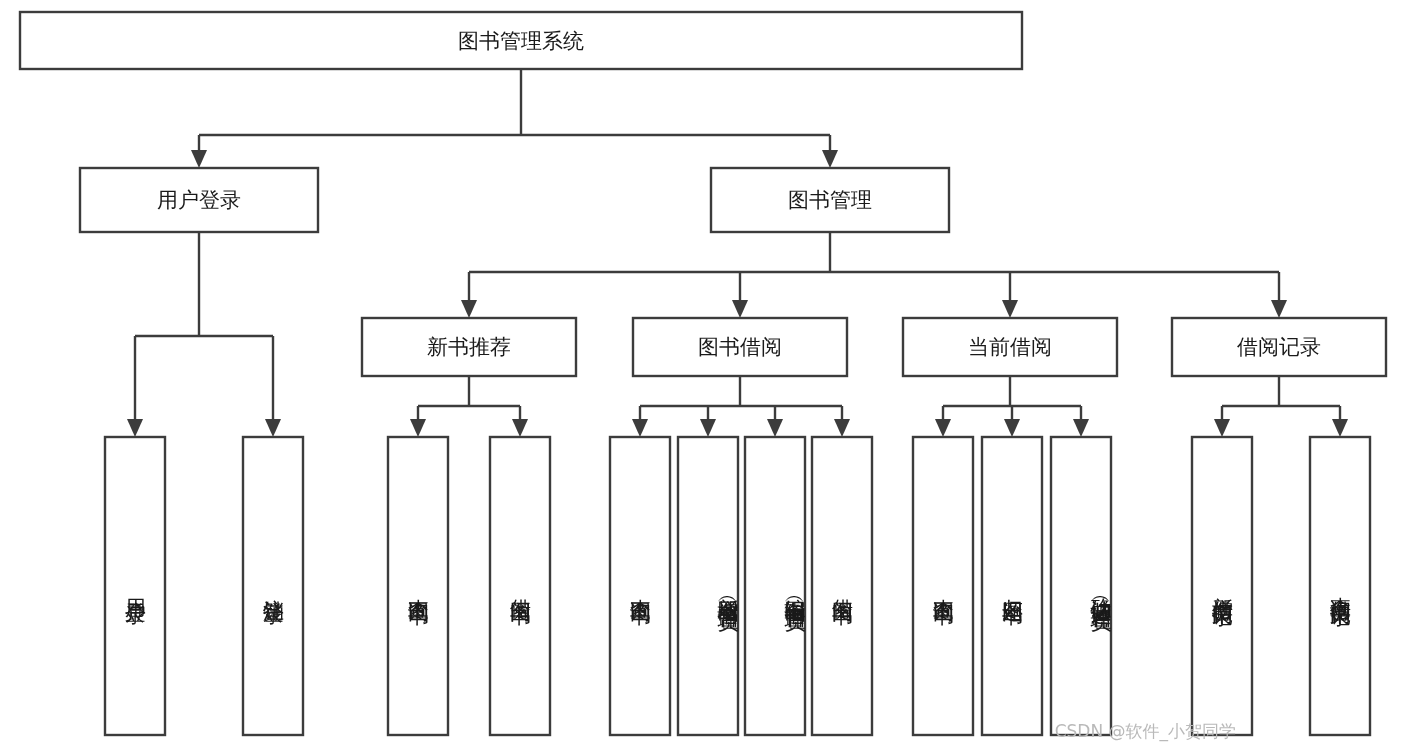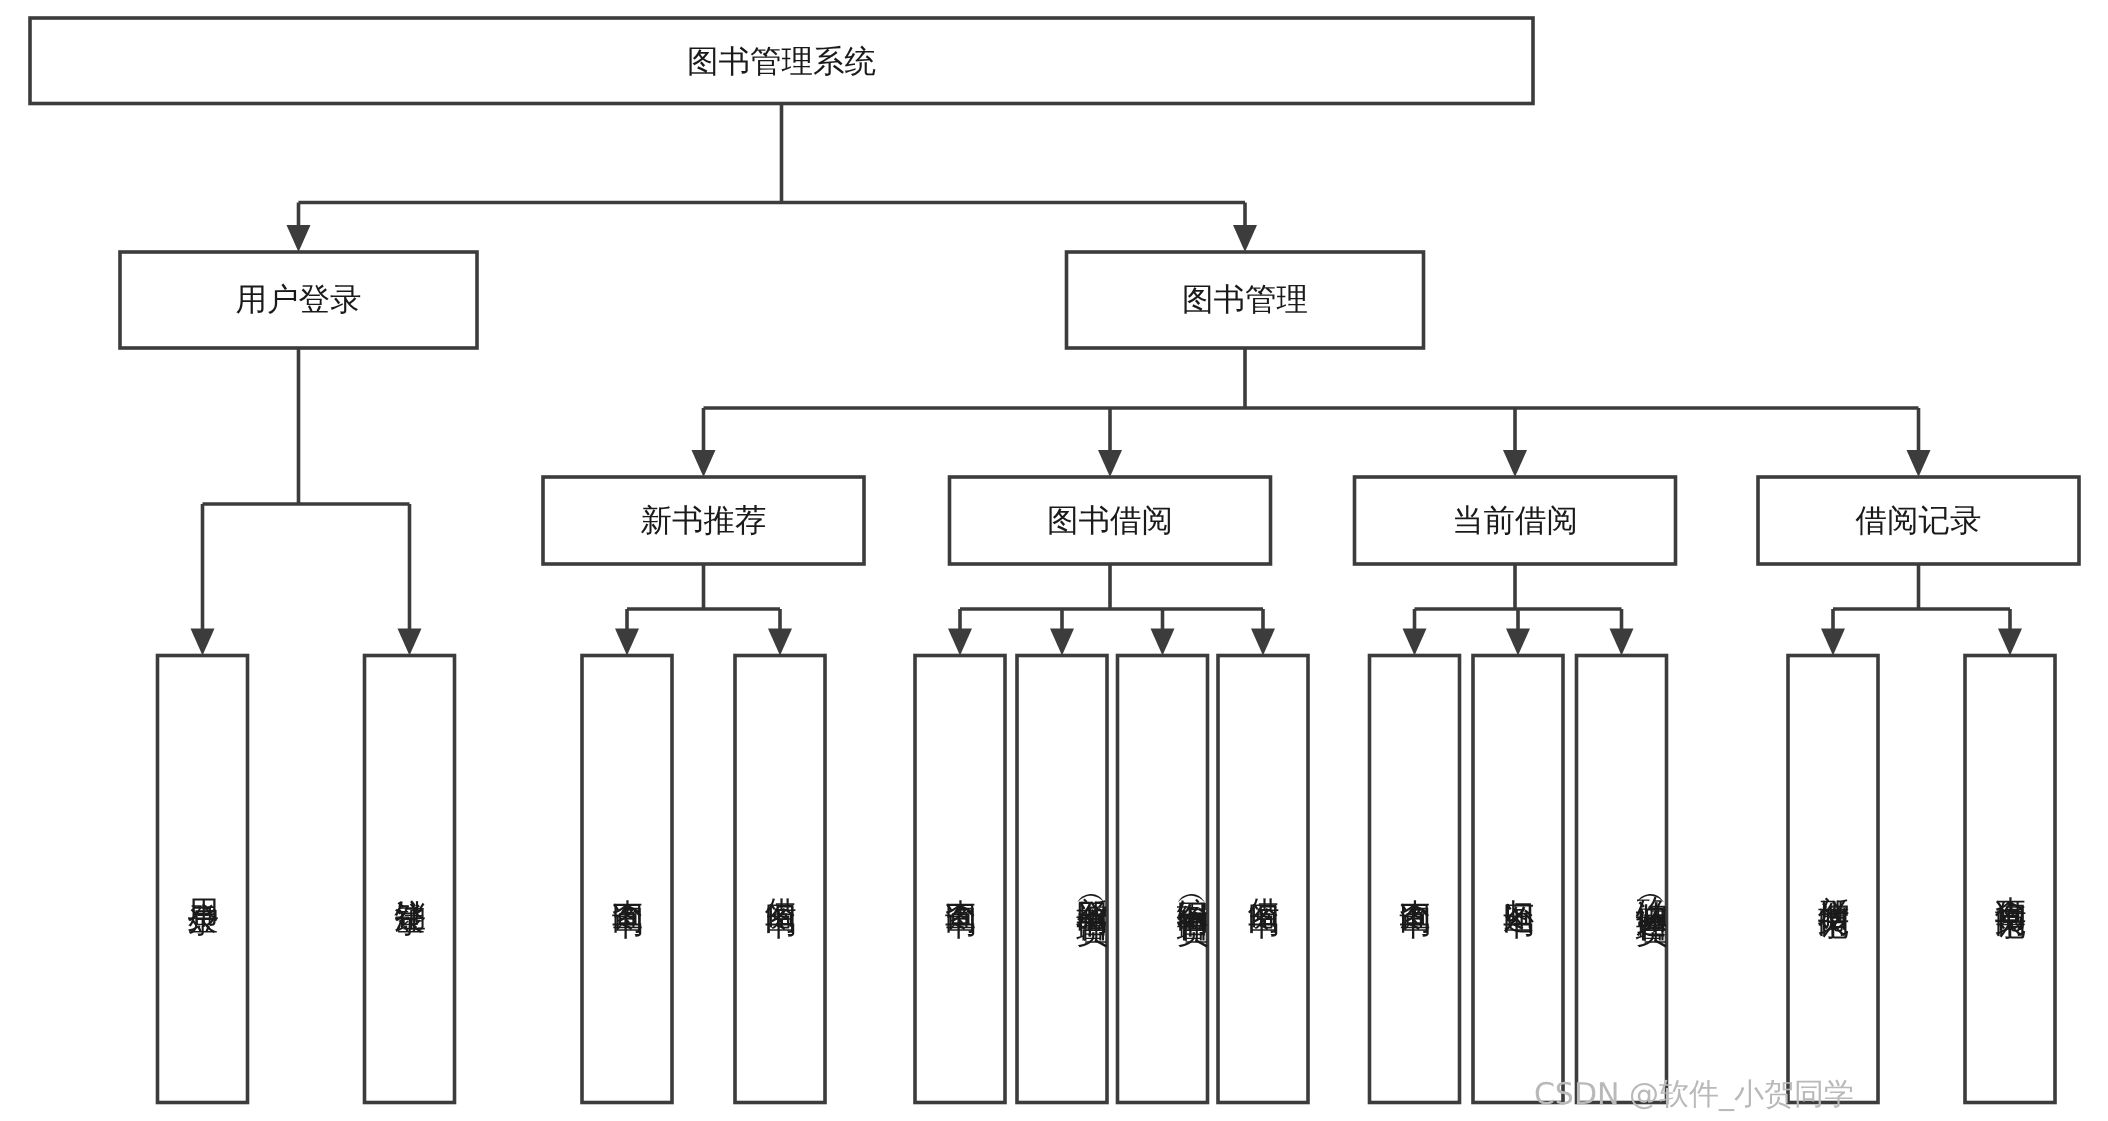--- a/index.html
+++ b/index.html
@@ -62,21 +62,21 @@
     letter-spacing: 2px;
     line-height: 1;
     pointer-events: none;
     user-select: none;
   }
   .watermark {
     position: absolute;
     right: 8px;
     bottom: 4px;
     font-family: "DejaVu Sans", "Liberation Sans", sans-serif;
-    font-size: 20px;
+    font-size: 17px;
     color: #b9b9b9;
     white-space: nowrap;
     user-select: none;
   }
 </style>
 </head>
 <body>
 
 <div id="diagram-root">
 

